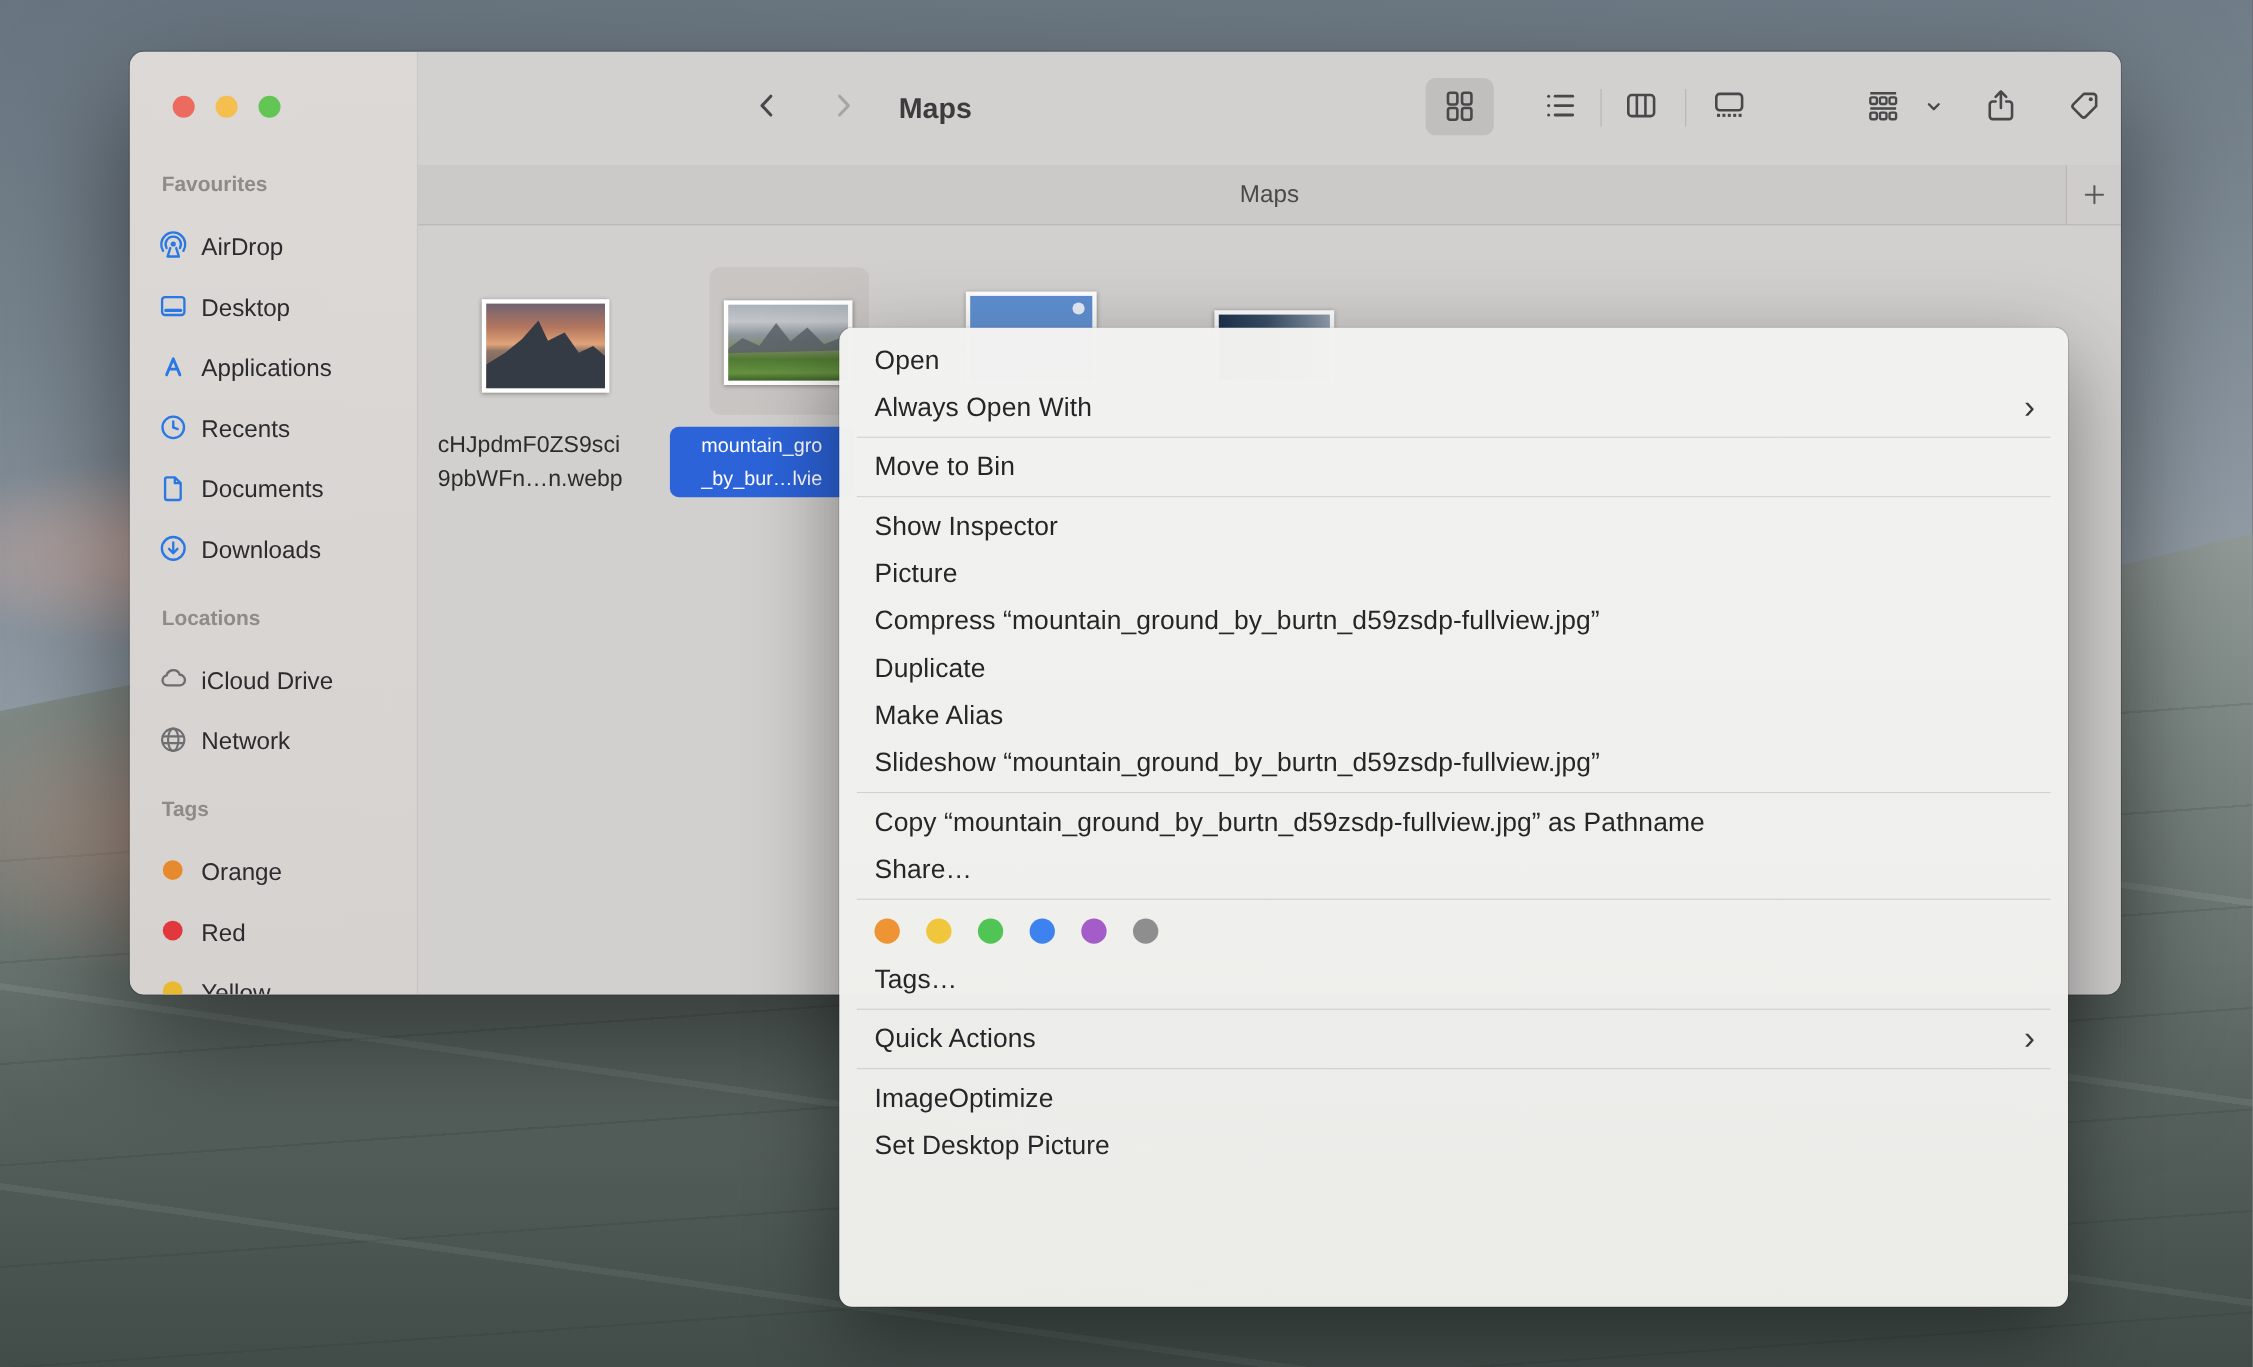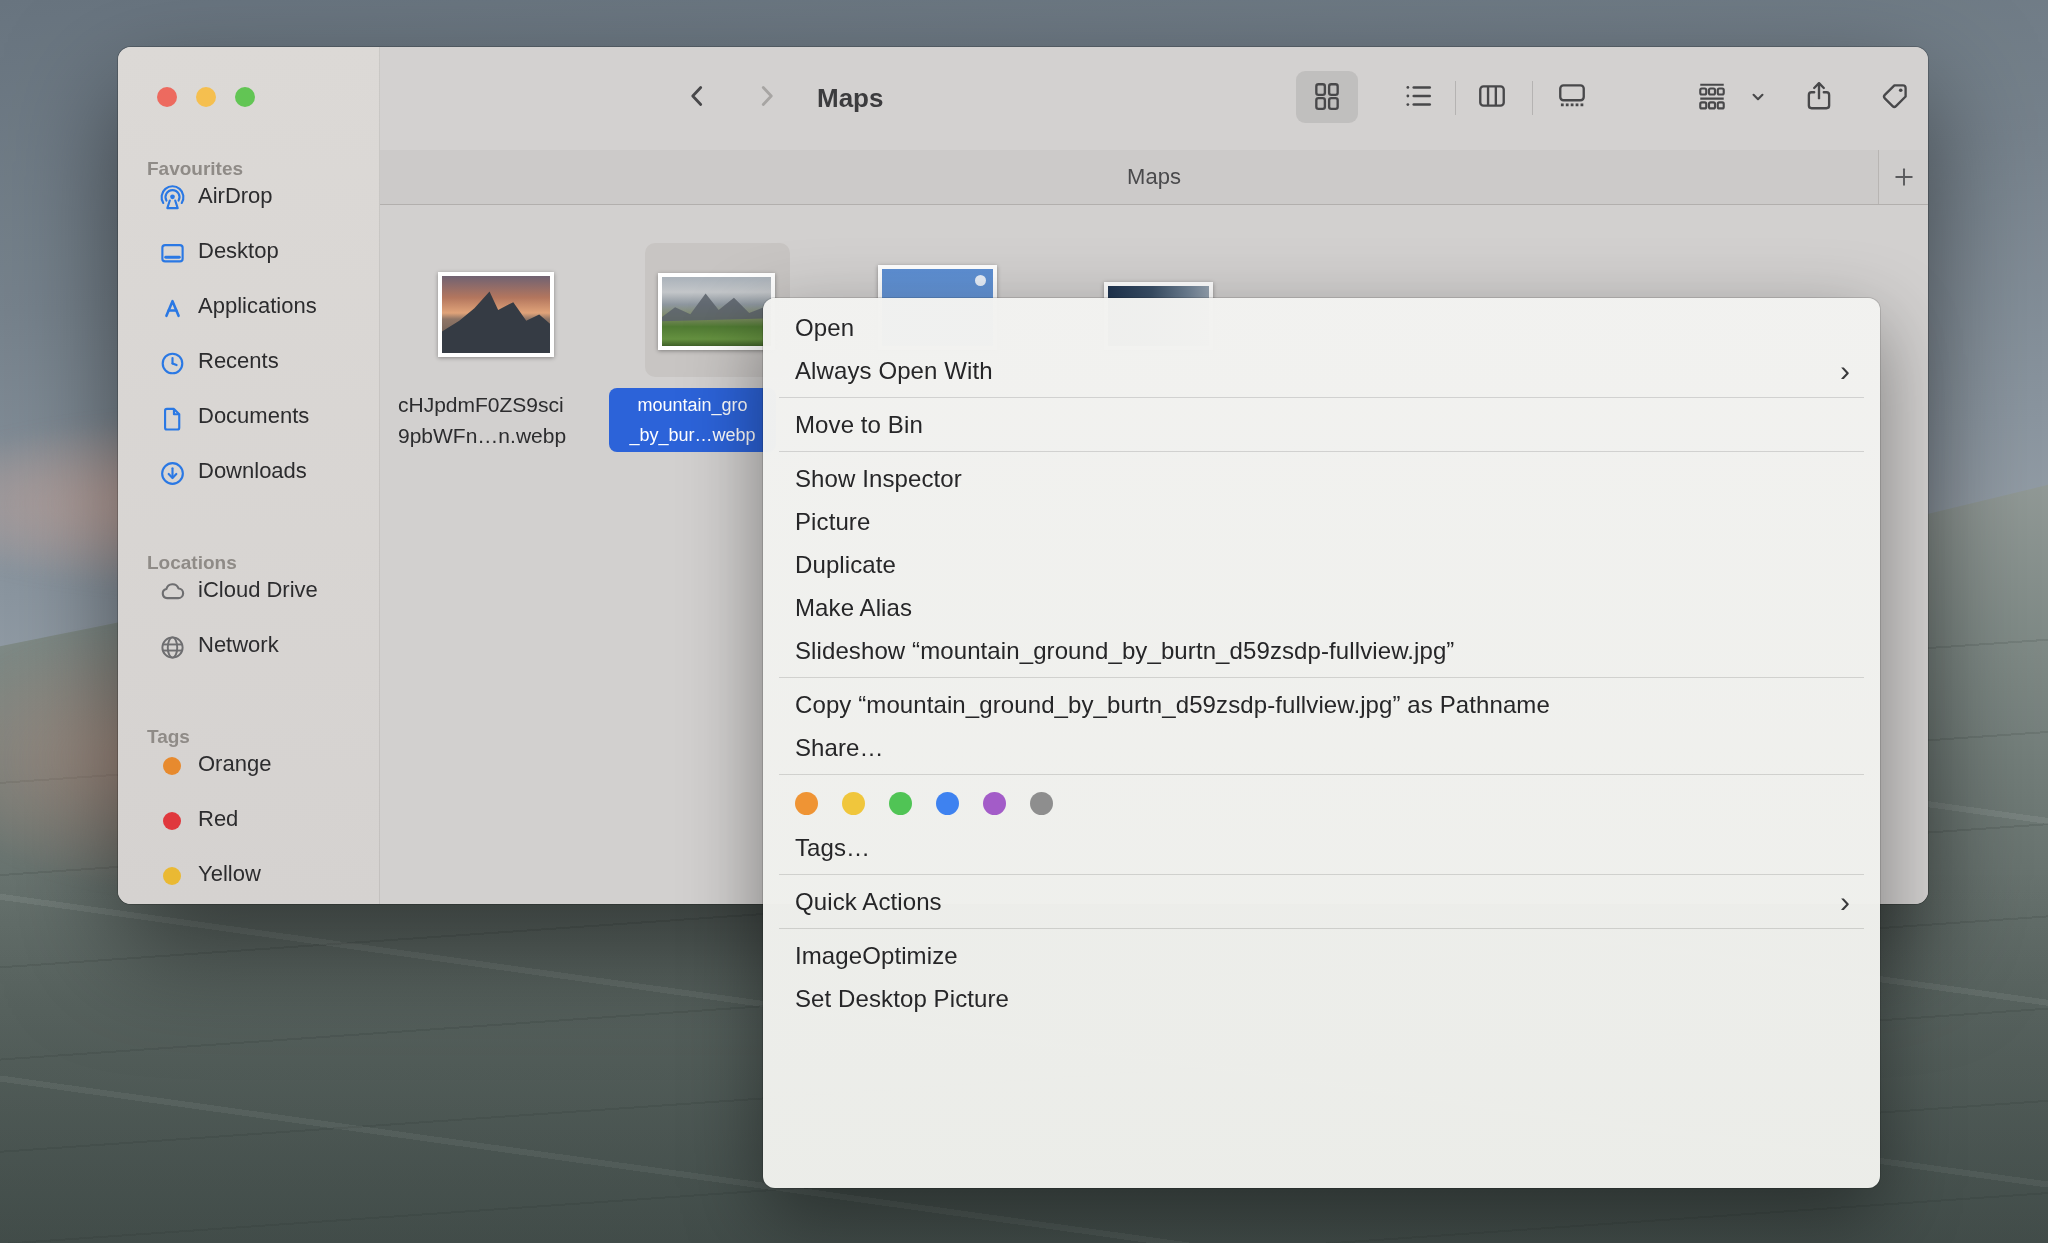--- a/index.html
+++ b/index.html
@@ -30,21 +30,21 @@
     overflow:hidden;background:#d2d0cf;
     box-shadow:0 45px 110px rgba(0,0,0,.5),0 0 0 1px rgba(0,0,0,.18);}
   .sidebar{position:absolute;left:0;top:0;width:262px;height:100%;
     background:linear-gradient(180deg,#dcd9d6,#d5d2d0);
     border-right:1px solid rgba(0,0,0,.08);box-sizing:border-box;overflow:hidden;}
   .traffic{position:absolute;left:39px;top:40px;display:flex;gap:19px;}
   .tl{width:20px;height:20px;border-radius:50%;}
   .side-list{position:absolute;left:0;top:108px;width:100%;}
   .shead{height:28px;line-height:28px;padding-left:29px;font-size:19px;font-weight:700;color:#8f8b87;}
   .shead.gap{margin-top:36px;}
-  .srow{height:55px;display:flex;align-items:flex-start;padding-left:39px;cursor:default;}
+  .srow{height:55px;display:flex;align-items:flex-end;padding-left:24px;cursor:default;}
   .sicon{width:30px;height:30px;display:flex;align-items:center;justify-content:center;flex:0 0 30px;}
   .slabel{margin-left:11px;font-size:22px;color:#2c2c2e;}
   .tagdot-side{width:18px;height:18px;border-radius:50%;margin:0 6px;}
   
   .main{position:absolute;left:262px;top:0;right:0;bottom:0;}
   .toolbar{position:absolute;left:0;top:0;right:0;height:103px;background:#d3d1d0;
     border-bottom:1px solid #bab7b5;}
   .tbtn{position:absolute;top:29px;width:40px;height:40px;display:flex;align-items:center;justify-content:center;background:none;border:none;padding:0;}
   .title{position:absolute;left:437px;top:0;height:103px;display:flex;align-items:center;
     font-size:26px;font-weight:700;color:#3c3c3e;}
@@ -324,21 +324,21 @@
               <div>9pbWFn…n.webp</div>
             </div>
           </div>
           <div>
             <div class="selbox"></div>
             <div class="thumb t1" style="left: 278px; top: 68px; width: 117px; height: 77px;">
               <div class="art"></div>
             </div>
             <div class="pill">
               <div>mountain_gro</div>
-              <div>_by_bur…webp</div>
+              <div>_by_bur…lvie</div>
             </div>
           </div>
           <div>
             <div class="thumb t2" style="left: 498px; top: 60px; width: 119px; height: 85px;">
               <div class="art"></div>
             </div>
           </div>
           <div>
             <div class="thumb t3" style="left: 724px; top: 77px; width: 109px; height: 68px;">
               <div class="art"></div>
@@ -363,20 +363,24 @@
         <span>Move to Bin</span>
         <span class="grow"></span>
       </div>
       <div class="msep"></div>
       <div class="mitem">
         <span>Show Inspector</span>
         <span class="grow"></span>
       </div>
       <div class="mitem">
         <span>Picture</span>
+        <span class="grow"></span>
+      </div>
+      <div class="mitem">
+        <span>Compress “mountain_ground_by_burtn_d59zsdp-fullview.jpg”</span>
         <span class="grow"></span>
       </div>
       <div class="mitem">
         <span>Duplicate</span>
         <span class="grow"></span>
       </div>
       <div class="mitem">
         <span>Make Alias</span>
         <span class="grow"></span>
       </div>

